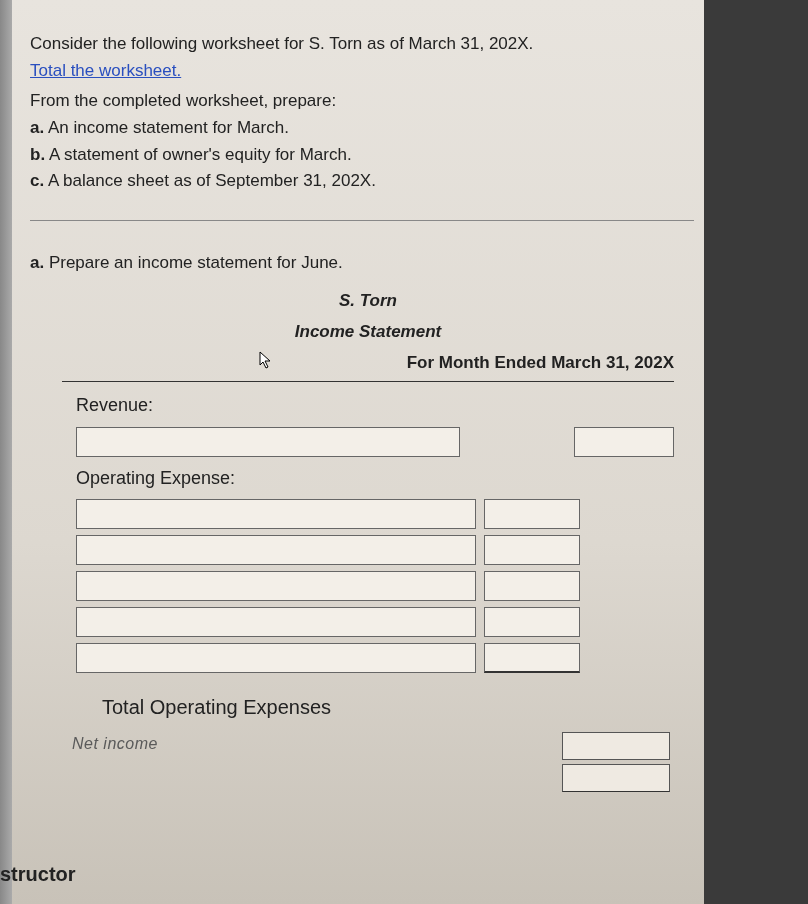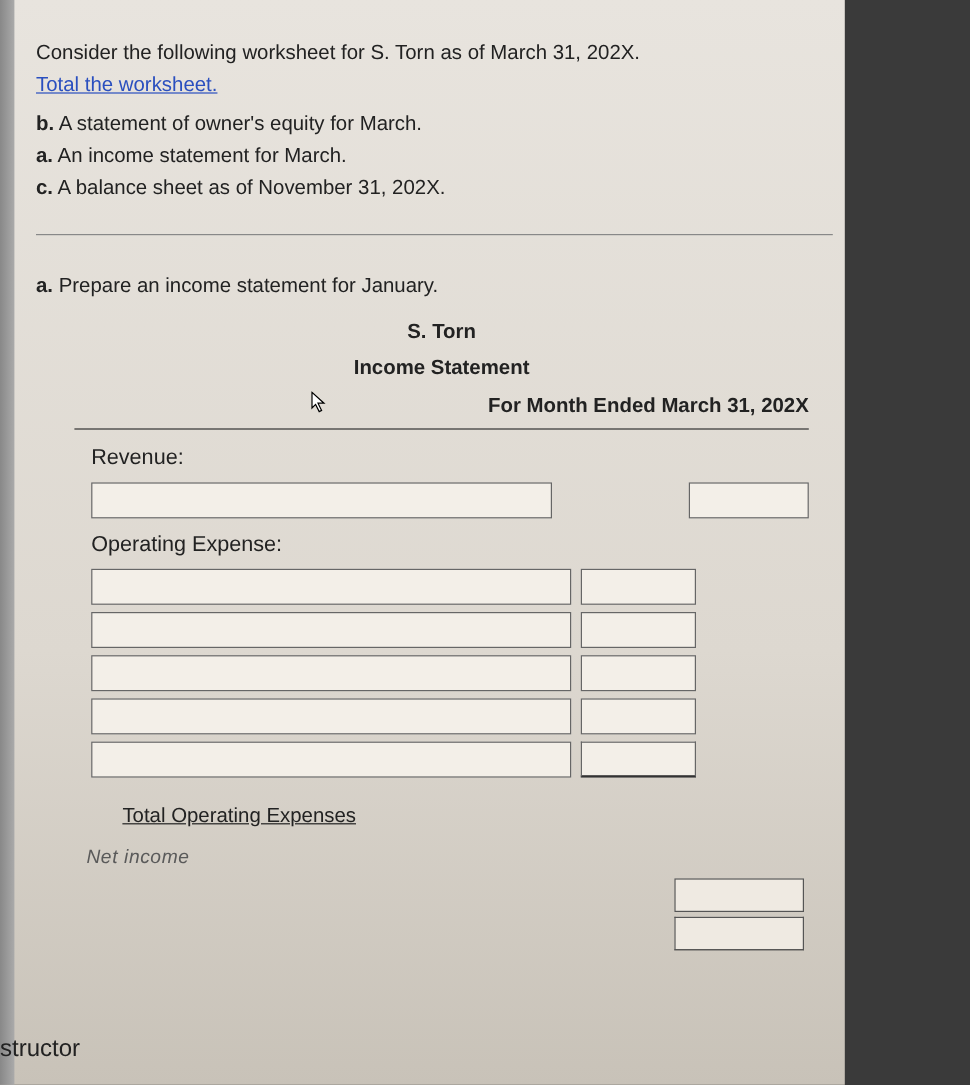--- a/index.html
+++ b/index.html
@@ -47,20 +47,21 @@
     margin: 26px 0 20px 0;
   }
   .part-a { margin-top: 30px; margin-bottom: 14px; }
   .stmt-area {
     margin: 0 20px 0 32px;
   }
   .stmt-head {
     text-align: center;
     font-weight: bold;
     margin: 6px 0;
+    font-style: italic;
   }
   .cursor-row {
     position: relative;
     text-align: right;
     font-weight: bold;
     margin: 6px 0 6px 0;
   }
   .cursor-icon {
     position: absolute;
     left: 196px;
@@ -85,22 +86,21 @@
     background: #f3efe8;
     border: 1px solid #666;
     height: 30px;
     display: inline-block;
   }
   .inp-wide { width: 400px; margin-left: 14px; }
   .inp-small { width: 96px; margin-left: 8px; }
   .inp-right { width: 104px; margin-left: 114px; }
   .total-line {
     margin: 20px 0 4px 40px;
-    font-size: 17px;
-    text-decoration: underline;
+    font-size: 20px;
   }
   .netinc {
     margin: 10px 0 0 10px;
     font-size: 16px;
     color: #5a5a5a;
     letter-spacing: 0.5px;
     font-style: italic;
   }
   .right-col-box {
     border: 1px solid #555;
@@ -116,46 +116,47 @@
     right: 34px;
     bottom: 112px;
     display: flex;
     flex-direction: column;
     gap: 4px;
   }
   .bottom-tab {
     position: absolute;
     left: 0;
     bottom: 18px;
-    font-weight: normal;
+    font-weight: bold;
     font-size: 20px;
     color: #222;
     text-align: right;
   }
 </style>
 </head>
 <body>
 
 <div class="page-wrap">
   <div class="left-gutter"></div>
 
   <div class="content">
 
     <div class="intro">
       <div>Consider the following worksheet for S. Torn as of March 31, 202X.</div>
       <a class="link">Total the worksheet.</a>
+      <div>From the completed worksheet, prepare:</div>
+      <div class="list-row"><b>a.</b><span> An income statement for March.</span></div>
       <div class="list-row"><b>b.</b><span> A statement of owner's equity for March.</span></div>
-      <div class="list-row"><b>a.</b><span> An income statement for March.</span></div>
-      <div class="list-row"><b>c.</b><span> A balance sheet as of November 31, 202X.</span></div>
+      <div class="list-row"><b>c.</b><span> A balance sheet as of September 31, 202X.</span></div>
     </div>
 
     <hr class="sep">
 
     <div class="part-a">
-      <b>a.</b><span> Prepare an income statement for January.</span>
+      <b>a.</b><span> Prepare an income statement for June.</span>
     </div>
 
     <div class="stmt-area">
       <div class="stmt-head">S. Torn</div>
       <div class="stmt-head">Income Statement</div>
       <div class="cursor-row">
         <span class="cursor-icon">
           <svg width="16" height="20" viewBox="0 0 16 20">
               <path d="M2 1 L2 14 L5 11 L8 17 L10 16 L7 10 L12 10 Z" fill="#fff" stroke="#000" stroke-width="1"></path>
             </svg>

